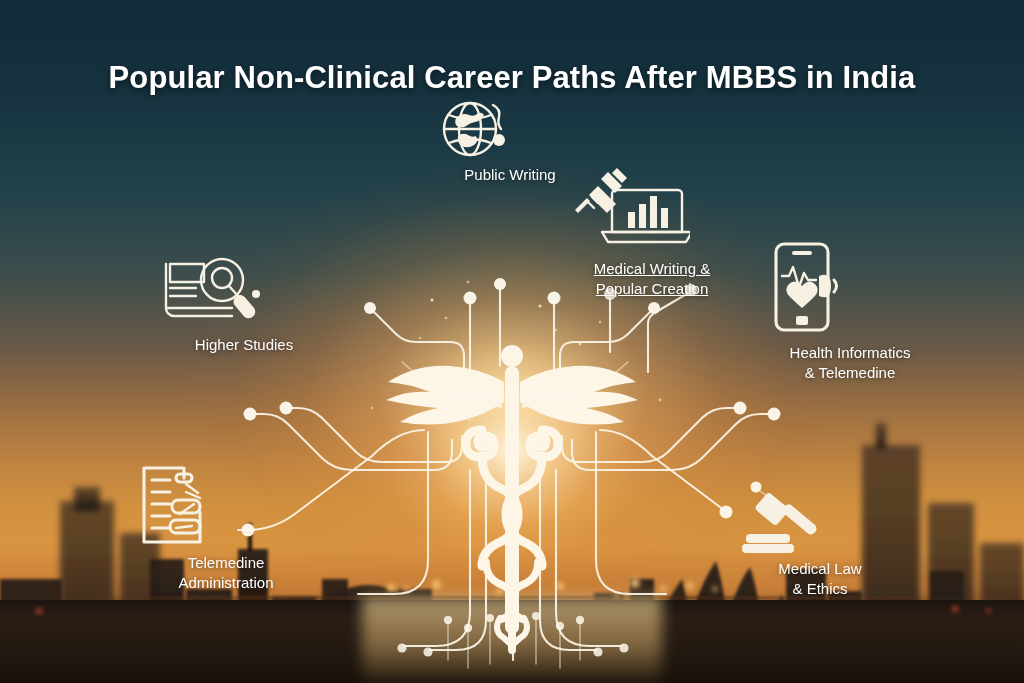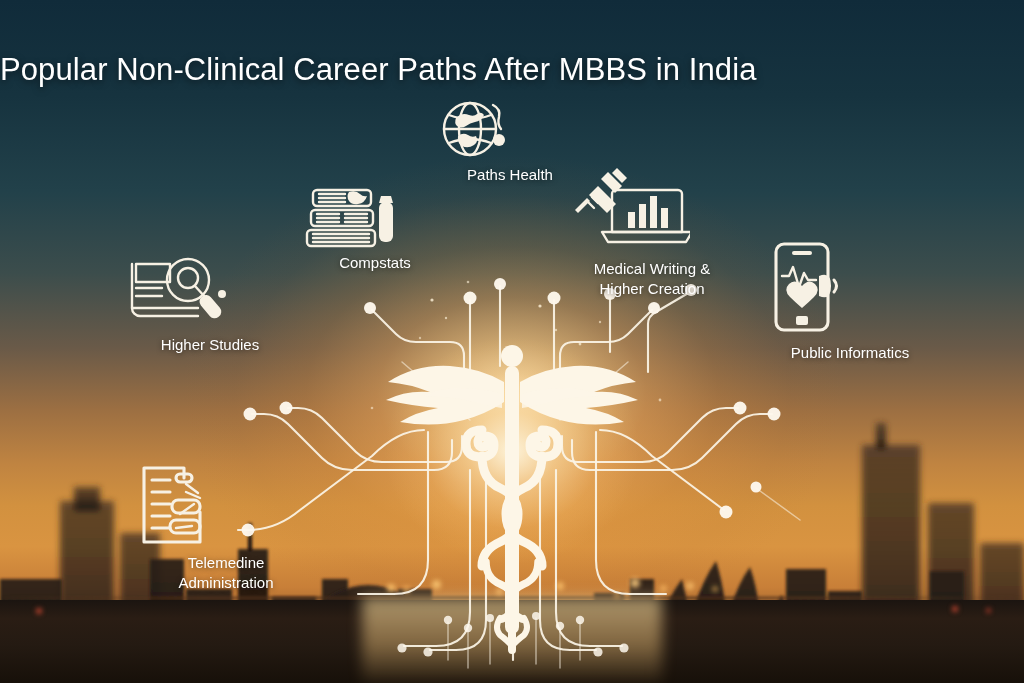--- a/index.html
+++ b/index.html
@@ -120,25 +120,26 @@
     position: absolute;
     border-radius: 50%;
     filter: blur(2.4px);
     pointer-events: none;
   }
   
   .title {
     position: absolute;
     left: 0;
     right: 0;
-    top: 52px;
+    top: 60px;
+    text-align: center;
     color: #ffffff;
     font-size: 31px;
     letter-spacing: 0.1px;
-    font-weight: 400;
+    font-weight: 700;
     text-shadow: 0 2px 7px rgba(0,0,0,0.55);
     white-space: nowrap;
   }
   
   .connectors {
     position: absolute;
     inset: 0;
     pointer-events: none;
   }
   .connectors svg { display: block; width: 1024px; height: 683px; }
@@ -414,45 +415,25 @@
         <g class="ic">
           <path d="M26 20 q6 -6 13 -3 q5 2 8 -1 q4 -3 7 1 q-3 6 -9 7 q-5 1 -9 4 q-5 3 -9 0 q-3 -3 -1 -8 Z"></path>
           <path d="M28 38 q5 -4 10 -1 q4 3 8 1 q3 6 -2 9 q-6 4 -12 1 q-5 -3 -4 -10 Z"></path>
         </g>
         <g class="ic">
           <circle cx="69" cy="42" r="6"></circle>
           <path d="M63 7 q8 4 6 12 q-2 7 2 12" fill="none" stroke="#f7f1e4" stroke-width="2.4" stroke-linecap="round"></path>
         </g>
       </svg>
     </span>
-    <span class="nlabel">Paths Health</span>
-  </div>
-
-  <div class="node" style="left:305px; top:186px; width:140px;">
-    <span class="ico">
-      <svg width="94" height="62" viewBox="0 0 94 62">
-        <g class="ic-s2">
-          <rect x="8" y="4" width="58" height="16" rx="4"></rect>
-          <path d="M14 8 H40 M14 12 H40 M14 16 H40"></path>
-          <rect x="6" y="24" width="62" height="16" rx="4"></rect>
-          <path d="M12 28 H34 M12 32 H34 M12 36 H34 M40 28 H62 M40 32 H62 M40 36 H62"></path>
-          <rect x="2" y="44" width="68" height="16" rx="4"></rect>
-          <path d="M8 48 H64 M8 52 H64 M8 56 H64"></path>
-        </g>
-        <g class="ic">
-          <path d="M44 6 q7 -2 11 2 q3 3 7 2 q-2 7 -9 8 q-6 1 -9 -3 q-3 -5 0 -9 Z"></path>
-          <rect x="74" y="16" width="14" height="40" rx="6"></rect>
-          <path d="M76 10 h10 l2 7 h-14 Z"></path>
-        </g>
-      </svg>
-    </span>
-    <span class="nlabel">Compstats</span>
-  </div>
-
-  <div class="node" style="left:572px; top:168px; width:160px;">
+    <span class="nlabel">Public Writing</span>
+  </div>
+
+
+  <div class="node" style="left:572px; top:168px; width:160px;text-decoration:underline;">
     <span class="ico">
       <svg width="118" height="86" viewBox="0 0 118 86">
         <g class="ic-s2">
           <path d="M44 22 h62 a4 4 0 0 1 4 4 v38 h-70 v-38 a4 4 0 0 1 4 -4 Z"></path>
           <path d="M30 64 h90 l-6 10 h-78 Z"></path>
         </g>
         <g class="ic">
           <rect x="56" y="44" width="7" height="16"></rect>
           <rect x="67" y="36" width="7" height="24"></rect>
           <rect x="78" y="28" width="7" height="32"></rect>
@@ -463,24 +444,24 @@
           <path d="M26 18 l18 18 l-9 9 l-18 -18 Z"></path>
           <path d="M15 30 l-12 12 l3 3 l12 -12 Z"></path>
           <path d="M45 0 l10 10 l-5 5 l-10 -10 Z"></path>
         </g>
         <g class="ic-s2">
           <path d="M24 24 l6 6 M20 29 l6 6 M16 34 l6 6"></path>
         </g>
       </svg>
     </span>
     <span class="nlabel">Medical Writing &amp;</span>
-    <span class="nlabel">Higher Creation</span>
-  </div>
-
-  <div class="node" style="left:126px; top:254px; width:168px;">
+    <span class="nlabel">Popular Creation</span>
+  </div>
+
+  <div class="node" style="left:160px; top:254px; width:168px;">
     <span class="ico">
       <svg width="110" height="76" viewBox="0 0 110 76">
         <g class="ic-s2">
           <path d="M10 10 h34 v18 h-34 Z"></path>
           <path d="M10 34 h26"></path>
           <path d="M10 42 h26"></path>
           <path d="M6 10 v44 a8 8 0 0 0 8 8 h58"></path>
           <path d="M6 54 h66"></path>
           <circle cx="62" cy="26" r="21"></circle>
           <circle cx="62" cy="24" r="10"></circle>
@@ -504,21 +485,22 @@
         <g class="ic">
           <rect x="32" y="11" width="20" height="4" rx="2"></rect>
           <rect x="36" y="76" width="12" height="9" rx="2"></rect>
           <path d="M42 46 q-7 -8 -13 -2 q-6 6 1 13 q5 5 12 11 q7 -6 12 -11 q7 -7 1 -13 q-6 -6 -13 2 Z"></path>
           <path d="M59 36 q12 -5 12 10 q0 15 -12 10 Z"></path>
           <path d="M74 40 q5 6 0 12" fill="none" stroke="#f7f1e4" stroke-width="3" stroke-linecap="round"></path>
         </g>
         <path class="ic-s2" d="M22 36 h7 l4 -9 l6 20 l5 -14 l4 7 h8" stroke-width="3"></path>
       </svg>
     </span>
-    <span class="nlabel">Public Informatics</span>
+    <span class="nlabel">Health Informatics</span>
+    <span class="nlabel">&amp; Telemedine</span>
   </div>
 
   <div class="node" style="left:136px; top:462px; width:180px;">
     <span class="ico">
       <svg width="84" height="86" viewBox="0 0 84 86">
         <g class="ic-s">
           <path d="M8 6 h40 v10 M8 6 v74 h56 v-30"></path>
           <path d="M16 18 h18 M16 30 h18 M16 42 h18 M16 54 h18 M16 66 h18"></path>
           <rect x="40" y="12" width="16" height="8" rx="4"></rect>
           <rect x="36" y="38" width="28" height="13" rx="6"></rect>
@@ -527,16 +509,30 @@
         <g class="ic-s2">
           <path d="M44 52 l14 -10 M40 66 l16 -2"></path>
           <path d="M50 22 l12 9 M50 30 l14 6"></path>
         </g>
       </svg>
     </span>
     <span class="nlabel">Telemedine</span>
     <span class="nlabel">Administration</span>
   </div>
 
+  <div class="node" style="left:740px; top:492px; width:160px;">
+    <span class="ico">
+      <svg width="86" height="62" viewBox="0 0 86 62">
+        <g class="ic">
+          <rect x="18" y="6" width="28" height="22" rx="4" transform="rotate(40 32 17)"></rect>
+          <rect x="40" y="22" width="40" height="11" rx="5" transform="rotate(40 60 27)"></rect>
+          <rect x="6" y="42" width="44" height="9" rx="4"></rect>
+          <rect x="2" y="52" width="52" height="9" rx="4"></rect>
+        </g>
+      </svg>
+    </span>
+    <span class="nlabel">Medical Law</span>
+    <span class="nlabel">&amp; Ethics</span>
+  </div>
 
   <div class="title">Popular Non-Clinical Career Paths After MBBS in India</div>
 
 </div>
 
 </body></html>

